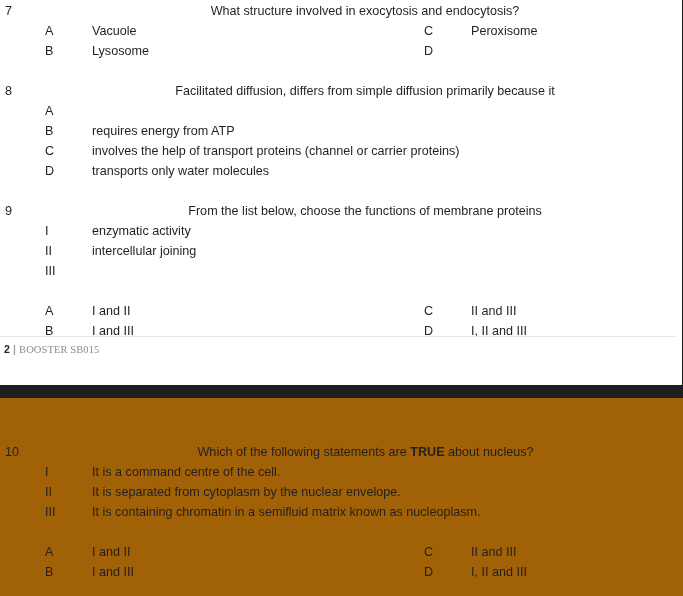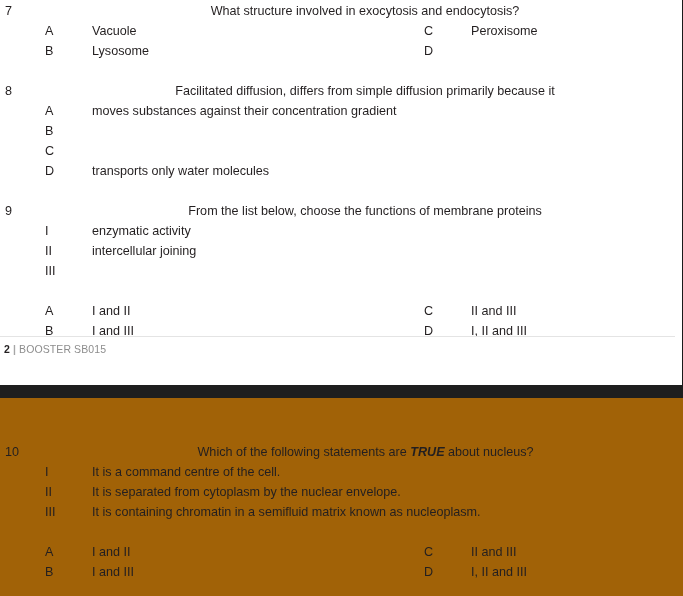--- a/index.html
+++ b/index.html
@@ -123,22 +123,23 @@
   .footer .pg {
     font-weight: bold;
     color: #231f20;
   }
   .footer .sep {
     color: #a6a6a6;
     font-weight: bold;
   }
   .footer .doc {
     color: #8d8d8d;
-  }
-  b, .bold { font-weight: bold; font-style: italic; }
+    font-family: Liberation Serif, serif;
+  }
+  b, .bold { font-weight: bold; }
 </style>
 </head>
 <body>
 
 <div class="page page-top">
 
   <div class="question" style="padding-top:1px;">
     <div class="qline">
       <span class="qnum">7</span>
       <span class="qtext">What structure involved in exocytosis and endocytosis?</span>
@@ -170,29 +171,30 @@
   <div class="gap"></div>
 
   <div class="question">
     <div class="qline">
       <span class="qnum">8</span>
       <span class="qtext">Facilitated diffusion, differs from simple diffusion primarily because it</span>
     </div>
     <div class="optrow">
       <span class="optpad"></span>
       <span class="optlabel">A</span>
-      <span class="opttext">moves substances against their concentration gradient</span>
     </div>
     <div class="optrow">
       <span class="optpad"></span>
       <span class="optlabel">B</span>
+      <span class="opttext">requires energy from ATP</span>
     </div>
     <div class="optrow">
       <span class="optpad"></span>
       <span class="optlabel">C</span>
+      <span class="opttext">involves the help of transport proteins (channel or carrier proteins)</span>
     </div>
     <div class="optrow">
       <span class="optpad"></span>
       <span class="optlabel">D</span>
       <span class="opttext">transports only water molecules</span>
     </div>
   </div>
 
   <div class="gap"></div>
 

